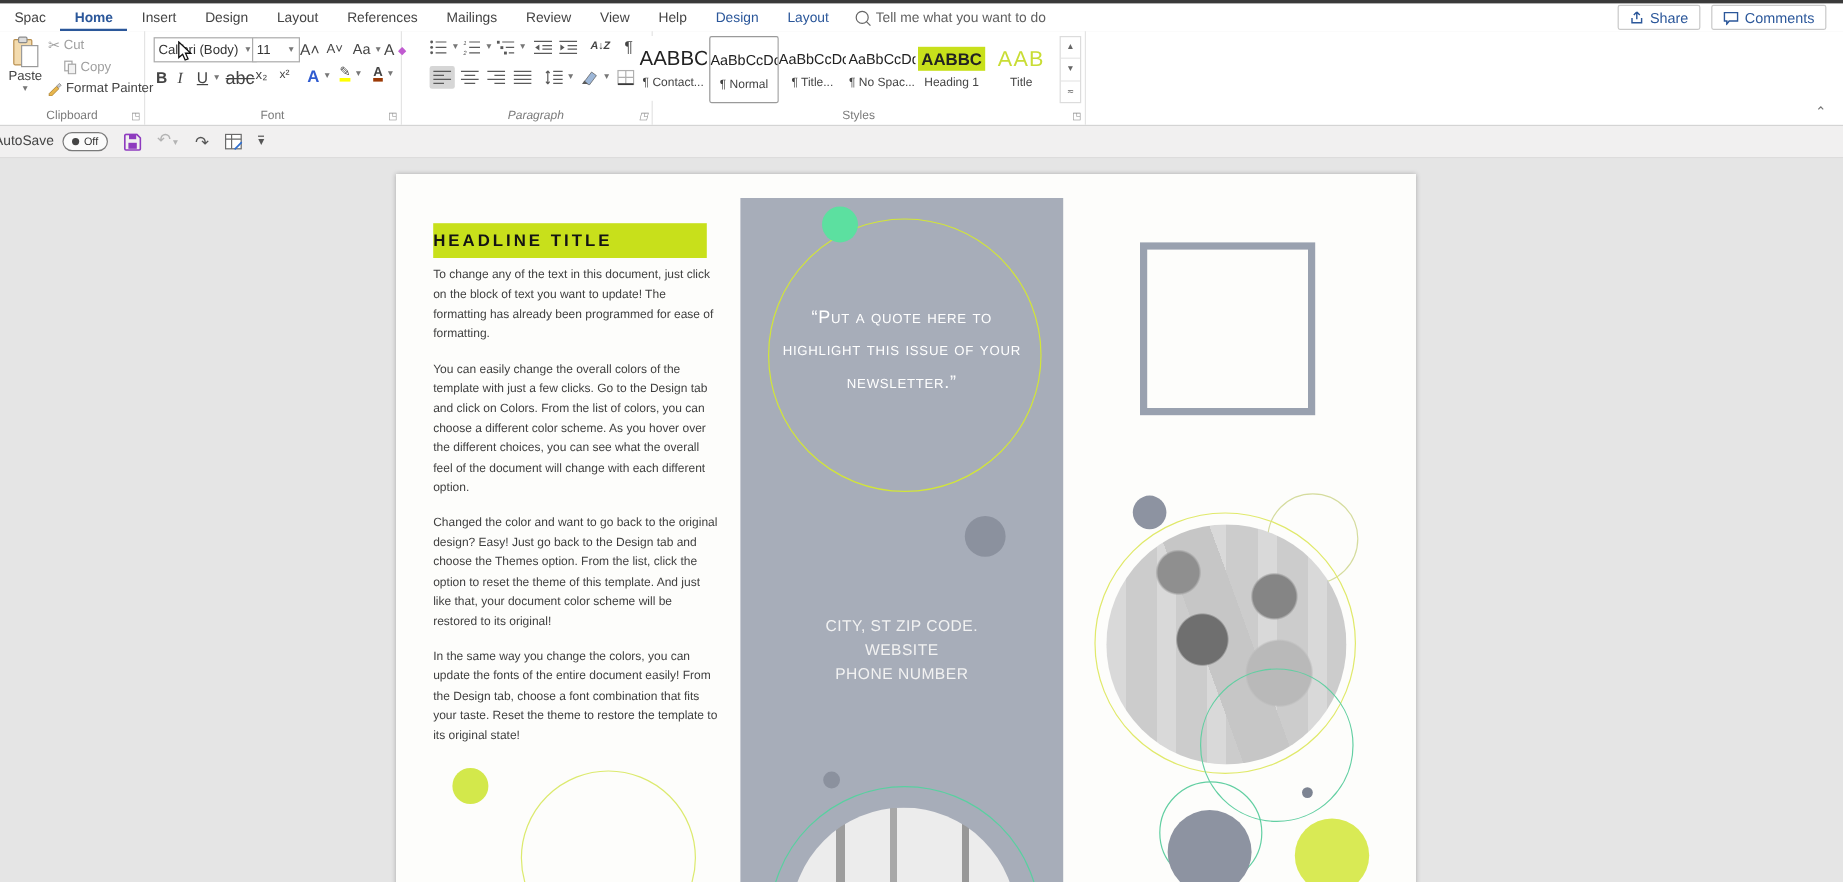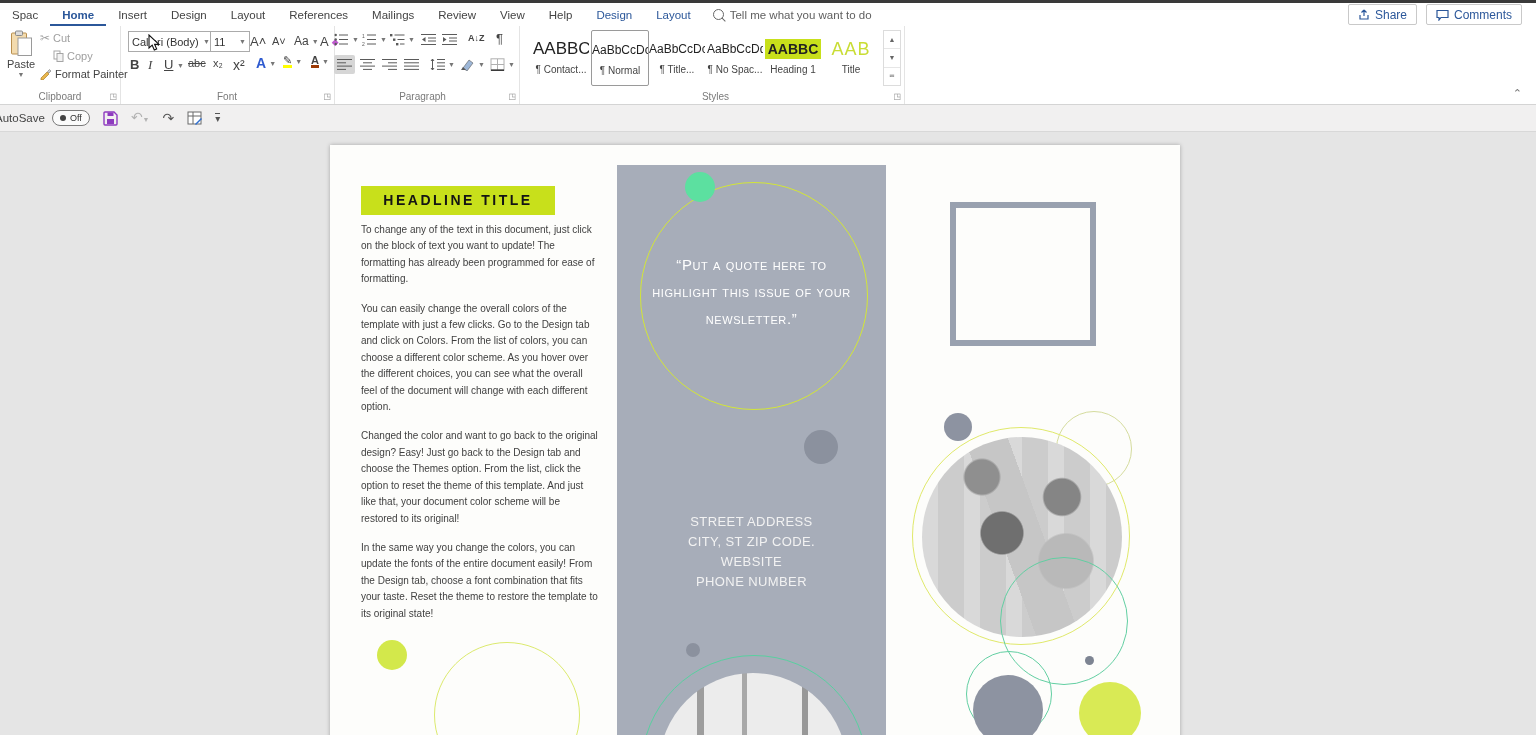--- a/index.html
+++ b/index.html
@@ -52,22 +52,22 @@
        display:flex;align-items:center;font-size:11.5px;color:#444;}
   .pill{display:inline-flex;align-items:center;gap:4px;width:36px;height:14px;border:1px solid #7a7a7a;
         border-radius:8px;justify-content:center;font-size:9px;color:#333;background:#fbfbfb;}
   .dot{width:6px;height:6px;border-radius:50%;background:#444;}
   .qicon{margin-left:13px;font-size:14px;line-height:14px;}
 
   
   .workspace{position:absolute;left:0;top:132px;right:0;bottom:0;background:#e5e5e5;}
   .page{position:absolute;left:330px;top:13px;width:850px;height:660px;background:#fdfdfb;
         box-shadow:0 0 4px rgba(0,0,0,.28);}
-  .headline{position:absolute;left:31px;top:41px;width:194px;height:29px;background:#c8e01b;color:#141414;
-            font-weight:bold;font-size:14px;letter-spacing:2.5px;text-align:center;line-height:29px;}
+  .headline{position:absolute;left:31px;top:41px;width:228px;height:29px;background:#c8e01b;color:#141414;
+            font-weight:bold;font-size:14px;letter-spacing:2.5px;line-height:29px;}
   .bodycol{position:absolute;left:31px;top:77px;width:237px;font-size:10px;line-height:16.4px;color:#3f3f3f;}
   .bodycol p{margin:0 0 13px 0;}
   .circle{position:absolute;border-radius:50%;}
   .ring{position:absolute;border-radius:50%;border:1px solid;}
 
   .midpanel{position:absolute;left:287px;top:20px;width:269px;height:640px;background:#a7adb9;overflow:hidden;}
   .quote{position:absolute;left:34px;top:86px;width:201px;text-align:center;color:#fff;
          font-variant:small-caps;font-size:15px;line-height:27px;letter-spacing:.6px;}
   .address{position:absolute;left:0;top:347px;width:100%;text-align:center;color:#f2f2f2;
            font-size:13px;line-height:20px;letter-spacing:.4px;}
@@ -196,46 +196,46 @@
       <div class="rbtn" style="left:10px;top:31px;font-weight:bold;font-size:13px;">
           <span>B</span>
         </div>
       <div class="rbtn" style="left:28px;top:31px;font-style:italic;font-family:'Liberation Serif',serif;font-size:13px;">
           <span>I</span>
         </div>
       <div class="rbtn" style="left:44px;top:31px;text-decoration:underline;font-size:13px;">
           <span>U</span>
         </div>
       <div class="rbtn arw" style="left:57px;top:36px;">▼</div>
-      <div class="rbtn" style="left:68px;top:31px;text-decoration:line-through;font-size:11px;">
+      <div class="rbtn" style="left:68px;top:31px;text-decoration:line-through;font-size:15px;">
           <span>abc</span>
         </div>
       <div class="rbtn" style="left:93px;top:31px;font-size:11px;align-items:center;">
           <span>x₂</span>
         </div>
-      <div class="rbtn" style="left:113px;top:31px;font-size:14px;">
+      <div class="rbtn" style="left:113px;top:31px;font-size:10px;">
           <span>x²</span>
         </div>
       <div class="rbtn" style="left:136px;top:29px;font-weight:bold;font-size:14px;color:#2f5bd0;">
           <span>A</span>
           <span class="arw">▼</span>
         </div>
       <div class="rbtn" style="left:163px;top:29px;">
         <span class="bar-under" style="border-color:#ffff00;">✎</span>
           <span class="arw">▼</span>
       </div>
       <div class="rbtn" style="left:191px;top:29px;">
         <span class="bar-under" style="border-color:#9c3a06;font-weight:bold;">A</span>
           <span class="arw">▼</span>
       </div>
       <div class="grp-label">Font</div>
       <div class="launcher">◳</div>
     </div>
 
-    <div class="grp" style="left:326px;width:193px;">
+    <div class="grp" style="left:350px;width:193px;font-style:italic;">
       <div class="rbtn" style="left:8px;top:7px;">
         <svg class="mini" viewBox="0 0 15 13">
             <circle cx="1.7" cy="2" r="1.2" fill="#5a5a5a"></circle>
             <circle cx="1.7" cy="6.5" r="1.2" fill="#5a5a5a"></circle>
             <circle cx="1.7" cy="11" r="1.2" fill="#5a5a5a"></circle>
             <path d="M5 2h9M5 6.5h9M5 11h9" stroke="#5a5a5a"></path>
           </svg>
           <span class="arw">▼</span>
       </div>
       <div class="rbtn" style="left:36px;top:7px;">
@@ -395,21 +395,20 @@
       </div>
       <div class="circle" style="left:47px;top:495px;width:30px;height:30px;background:#d3e84b;"></div>
       <div class="ring" style="left:104px;top:497px;width:144px;height:144px;border-color:#dcea6e;"></div>
 
       <div class="midpanel">
         <div class="ring" style="left:23px;top:17px;width:226px;height:226px;border-color:#d3e637;"></div>
         <div class="circle" style="left:68px;top:7px;width:30px;height:30px;background:#5ce0a0;"></div>
         <div class="quote">“Put a quote here to highlight this issue of your newsletter.”</div>
         <div class="circle" style="left:187px;top:265px;width:34px;height:34px;background:#8b919e;"></div>
         <div class="address">
-          <div>STREET ADDRESS</div>
           <div>CITY, ST ZIP CODE.</div>
           <div>WEBSITE</div>
           <div>PHONE NUMBER</div>
         </div>
         <div class="circle" style="left:69px;top:478px;width:14px;height:14px;background:#8b919e;"></div>
         <div class="ring" style="left:24px;top:490px;width:224px;height:224px;border-color:#59d0a0;"></div>
         <div class="circle photo-mid" style="left:42px;top:508px;width:188px;height:188px;"></div>
       </div>
 
       <div class="sq"></div>

